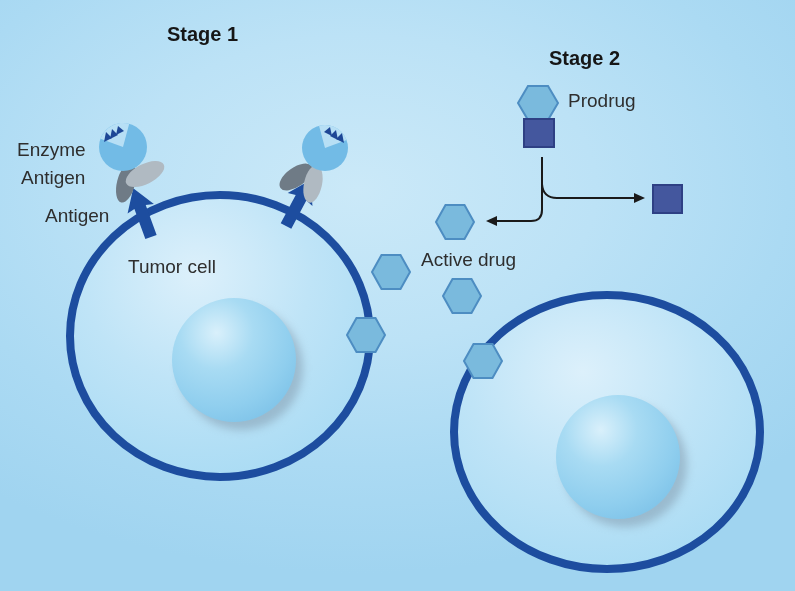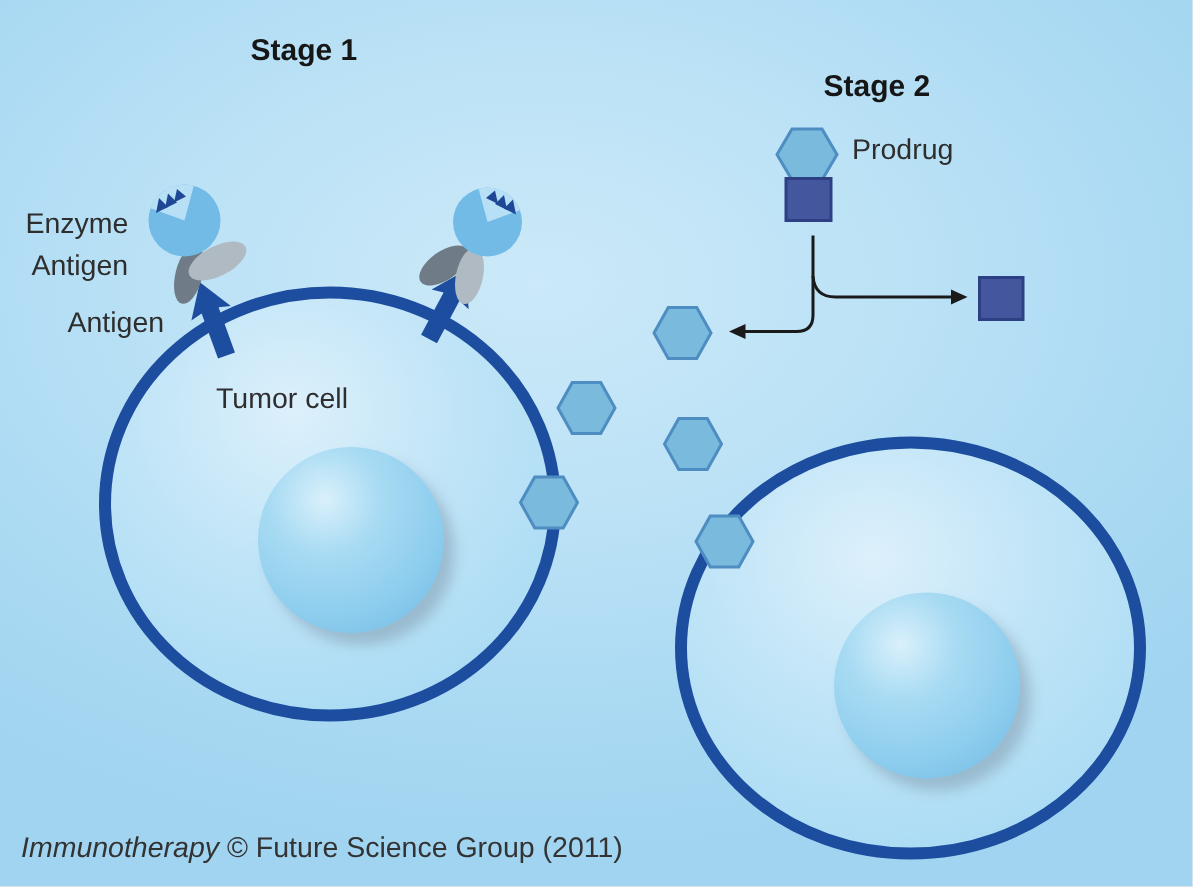--- a/index.html
+++ b/index.html
@@ -113,19 +113,19 @@
     </g>
   </svg>
 
   <div class="t title" style="left:167px; top:23px;text-align:center;">Stage 1</div>
   <div class="t title" style="left:549px; top:23px;margin-top:24px;">Stage 2</div>
 
   <div class="t" style="left:17px; top:124px;margin-top:16px;">Enzyme</div>
   <div class="t" style="left:21px; top:168px;">Antigen</div>
   <div class="t" style="left:45px; top:206px;text-align:right;">Antigen</div>
 
-  <div class="t" style="left:144px; top:257px;">Tumor cell</div>
+  <div class="t" style="left:128px; top:257px;">Tumor cell</div>
 
   <div class="t" style="left:568px; top:91px;">Prodrug</div>
+  <div class="t" style="left:421px; top:250px;">Active drug</div>
 
-  <div class="t caption" style="left:14px; top:556px;"><span class="ital">Immunotherapy</span><span> © Future Science Group (2011)</span></div>
 
 </div>
 
 </body></html>

